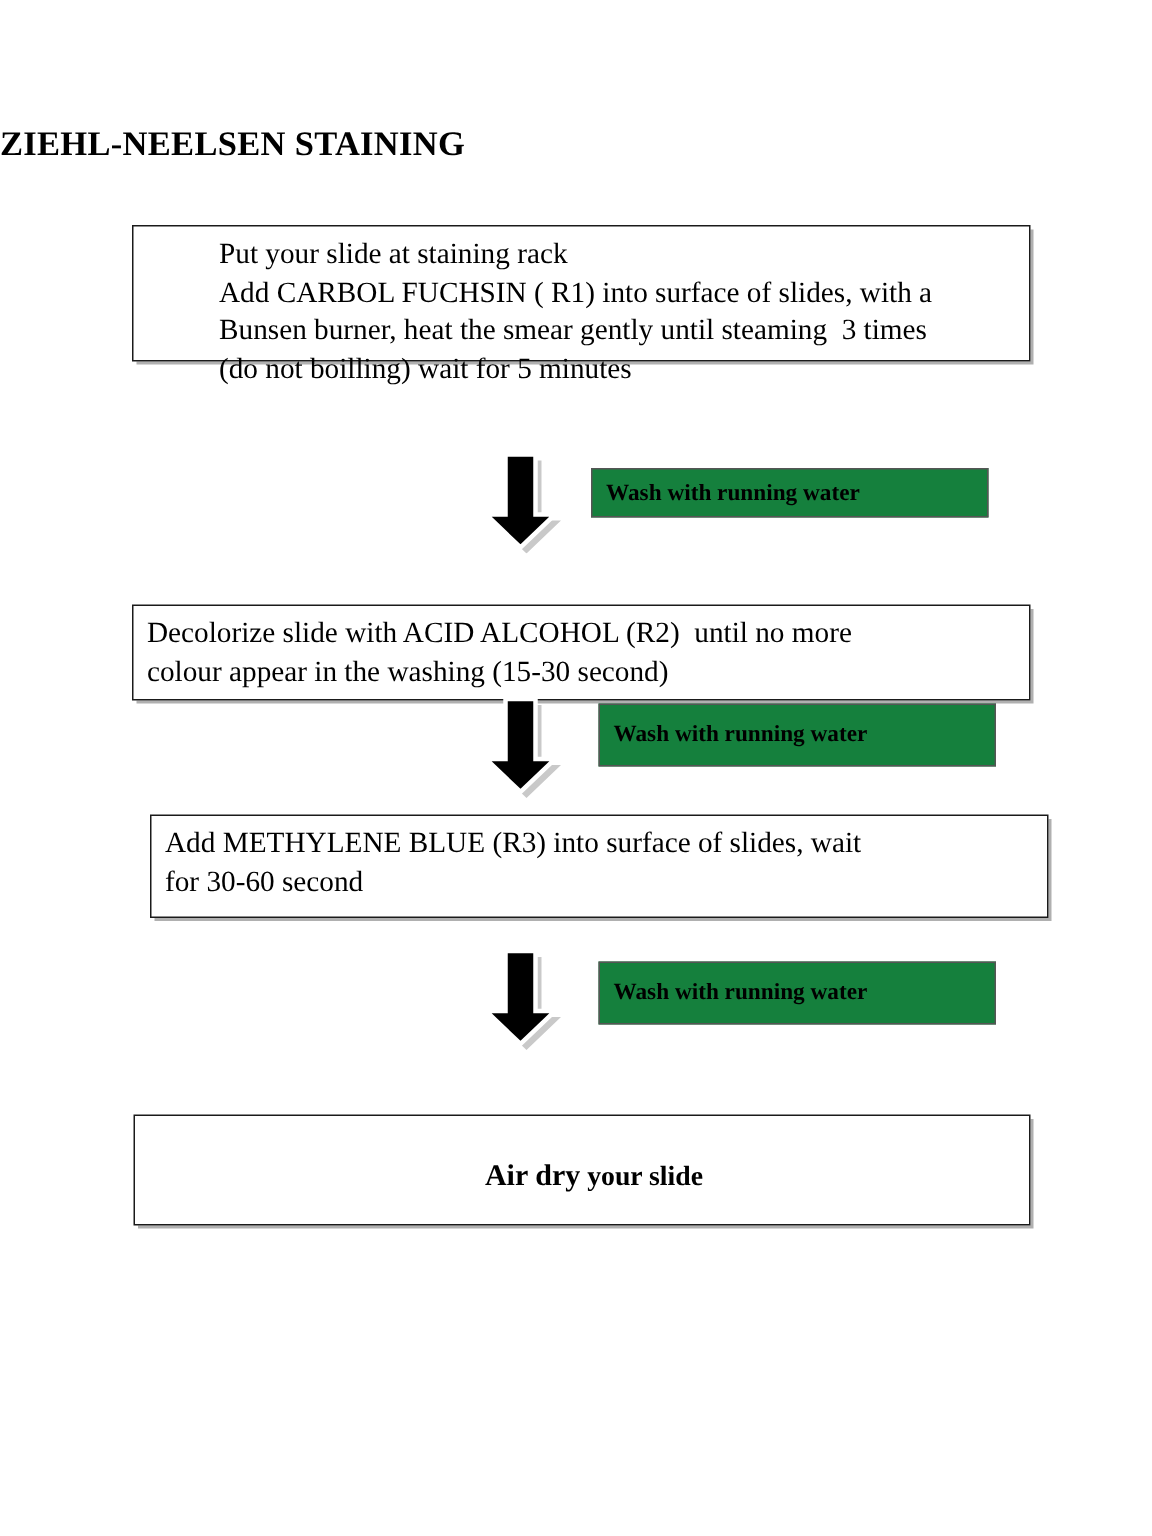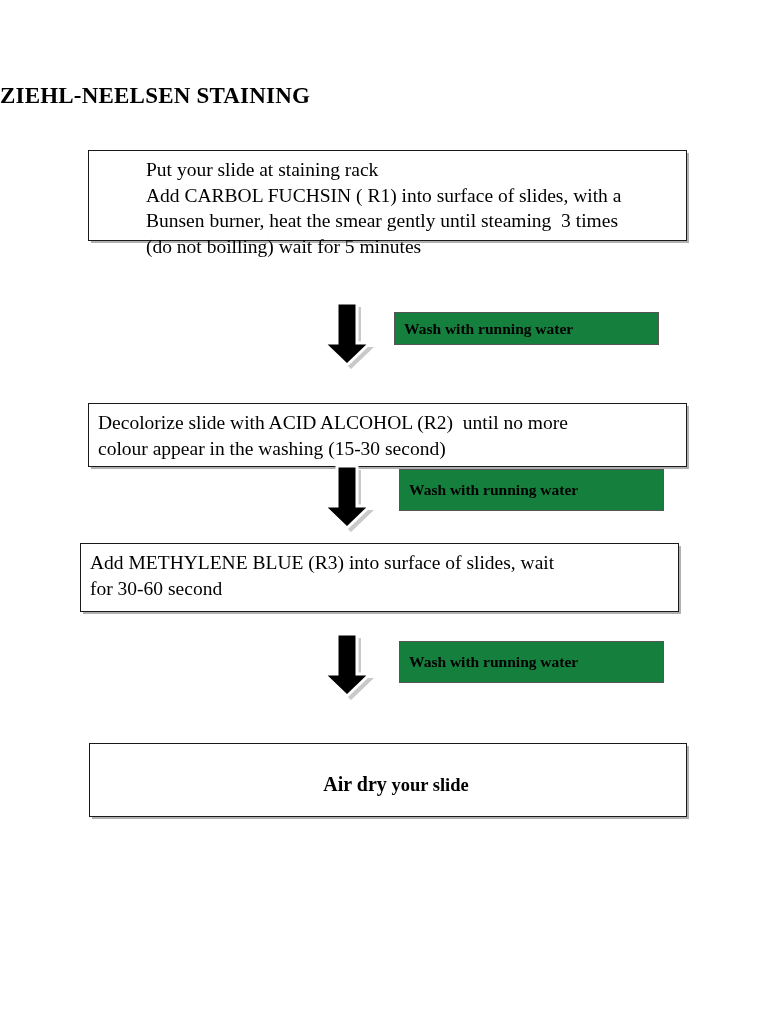--- a/index.html
+++ b/index.html
@@ -40,21 +40,21 @@
     font-size: 19.5px;
     line-height: 25.5px;
     padding: 6px 9px 0 9px;
     white-space: pre-wrap;
   }
   .proc-text b { font-weight: normal; }
 
   
   #box-1 { left: 88px;  top: 150px; width: 599px; height: 91px; padding-left: 48px; }
   #box-2 { left: 88px;  top: 375px; width: 599px; height: 64px; margin-top: 28px;  }
-  #box-3 { left: 80px;  top: 543px; width: 599px; height: 69px;  }
+  #box-3 { left: 100px;  top: 543px; width: 599px; height: 69px;  }
   #box-4 { left: 89px;  top: 707px; width: 598px; height: 74px; margin-top: 36px;  }
 
   
   .airdry-line {
     text-align: center;
     padding-top: 11px;
     font-weight: bold;
     white-space: pre;
   }
   .airdry-big   { font-size: 20px; }

